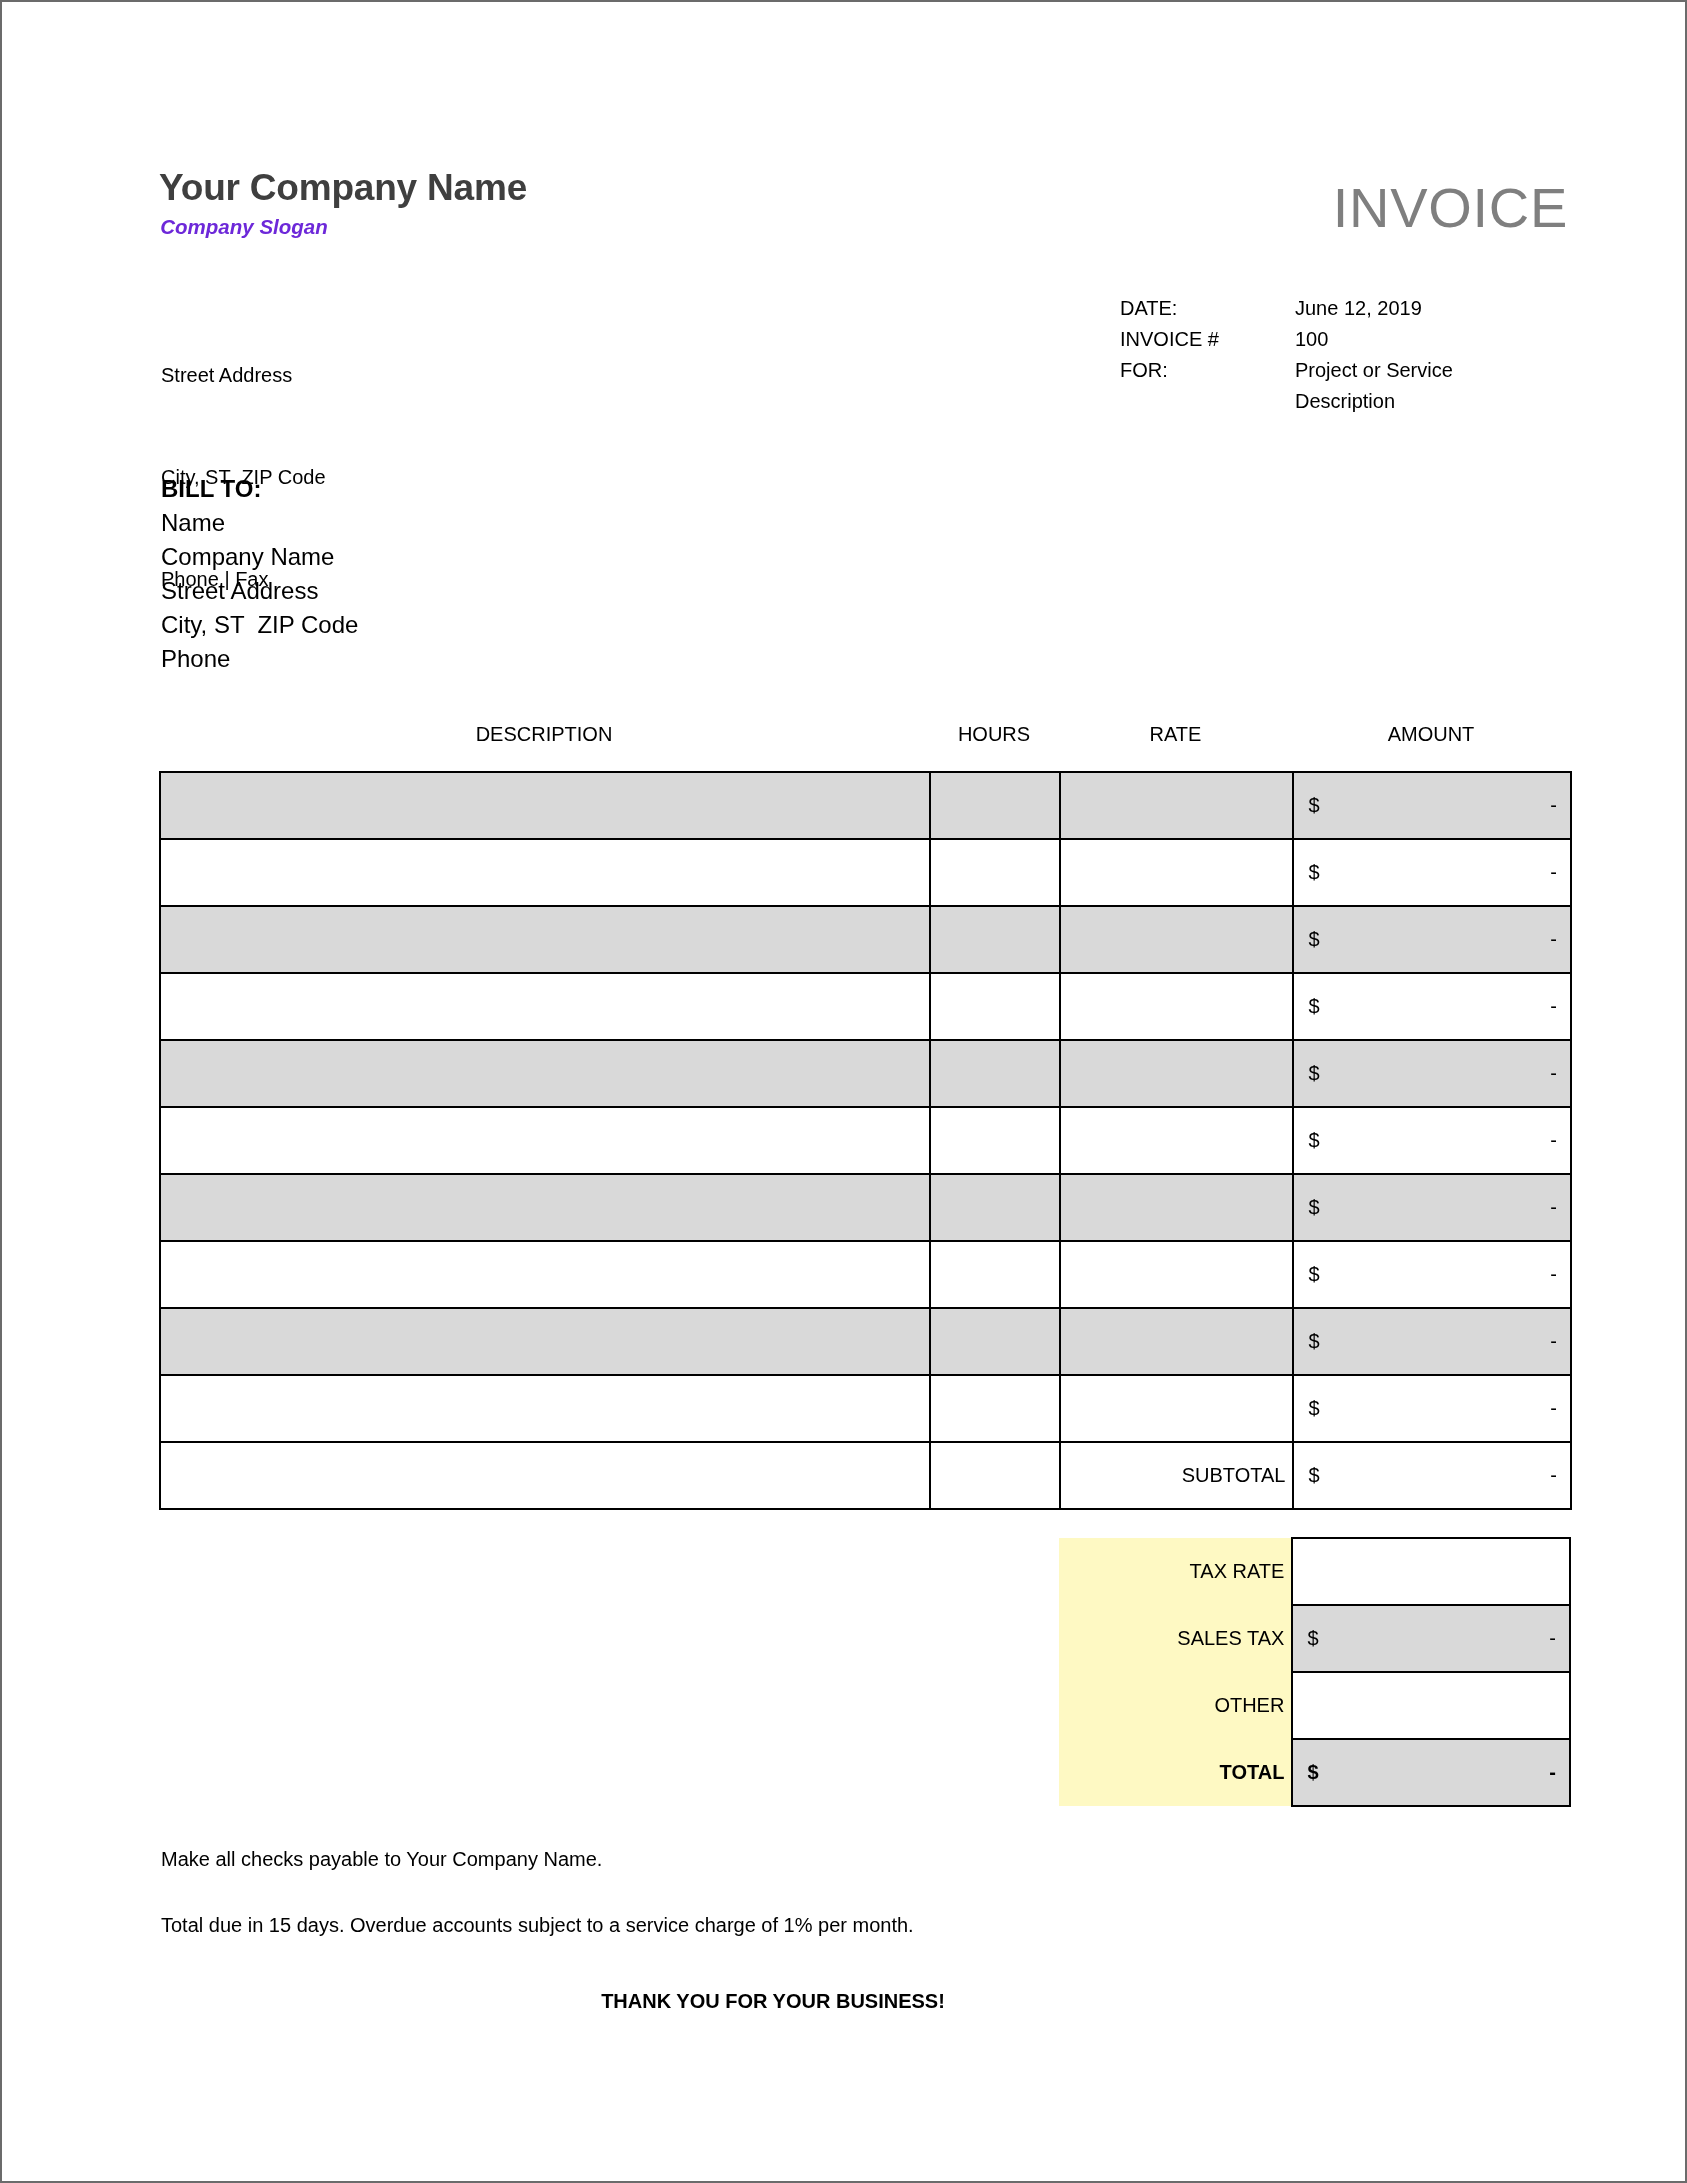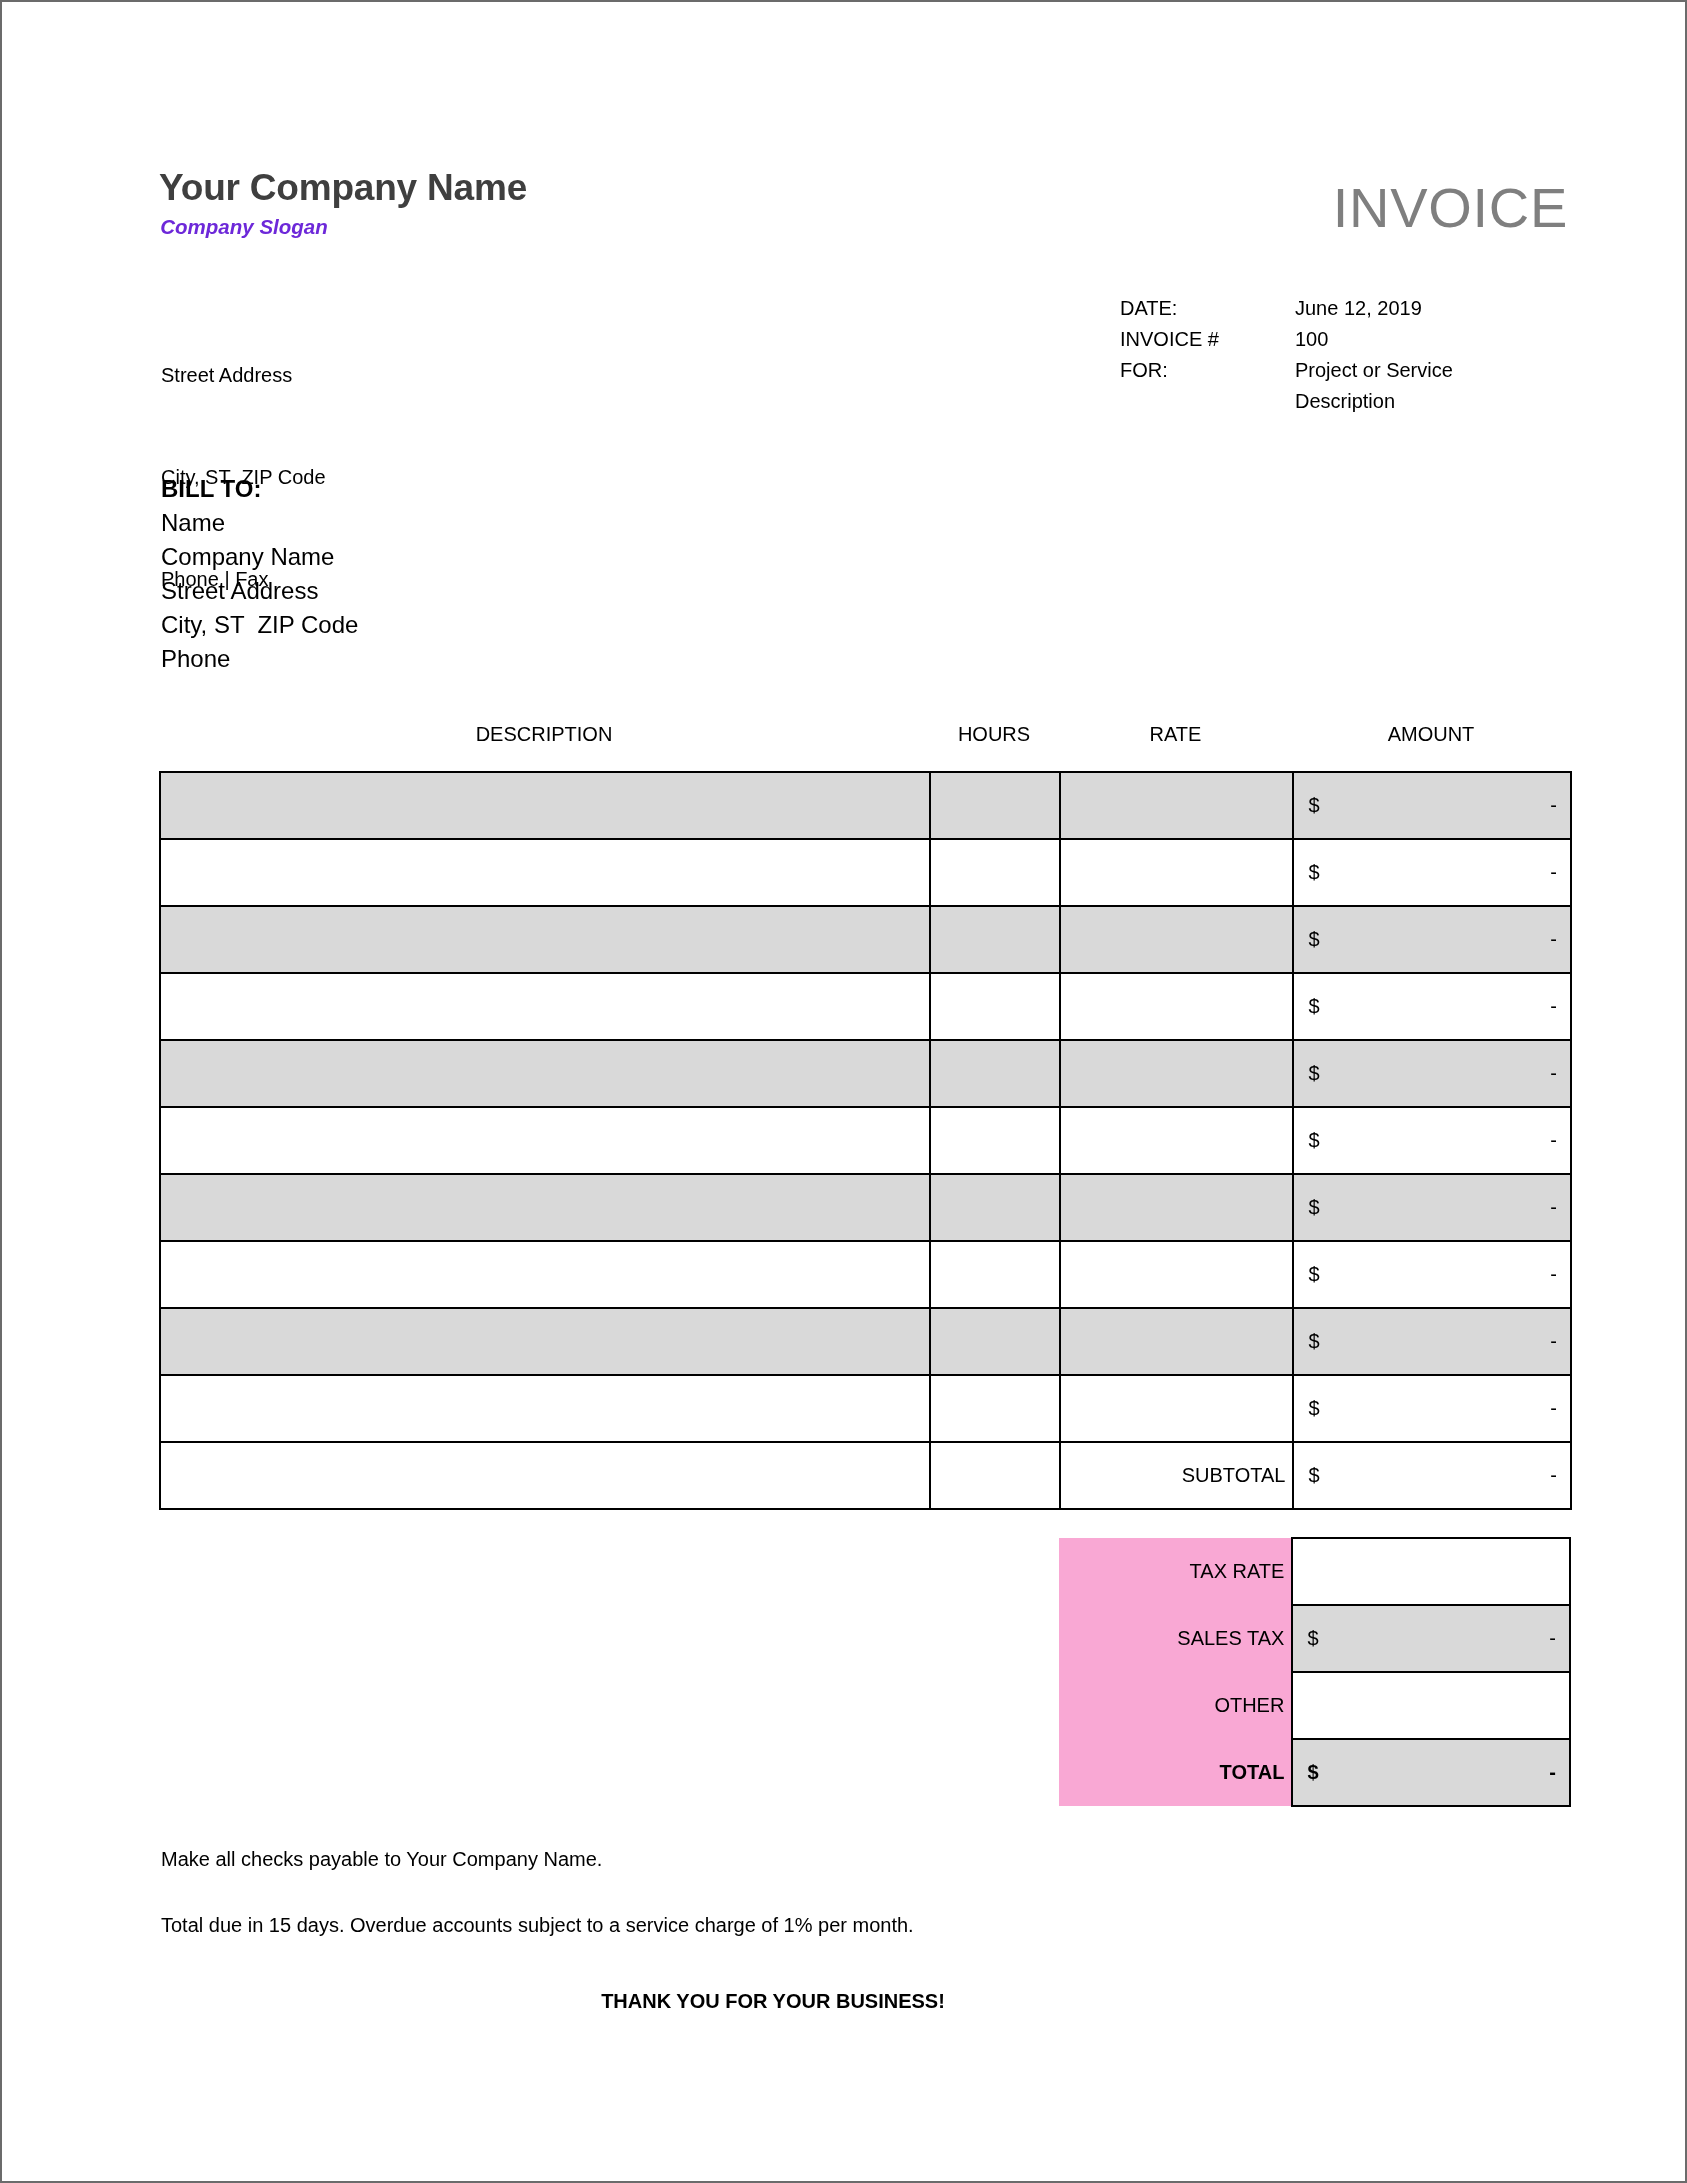--- a/index.html
+++ b/index.html
@@ -197,21 +197,21 @@
     padding: 0;
     font-size: 20px;
     vertical-align: middle;
     border: none;
   }
   .totals td.t-spacer-cell { background: #ffffff; }
   .totals td.t-label-cell {
     text-align: right;
     padding-right: 6.6px;
     white-space: nowrap;
-    background: #f9a8d4;
+    background: #fef9c3;
   }
   .totals td.t-label-cell.bold { font-weight: bold; }
   .totals td.t-amt-cell {
     border: 2px solid #000000;
     padding: 0 13.2px 0 14.6px;
     background: #ffffff;
   }
   .totals td.t-amt-cell.shaded { background: #d9d9d9; }
   .totals td.t-amt-cell.bold { font-weight: bold; }
 

